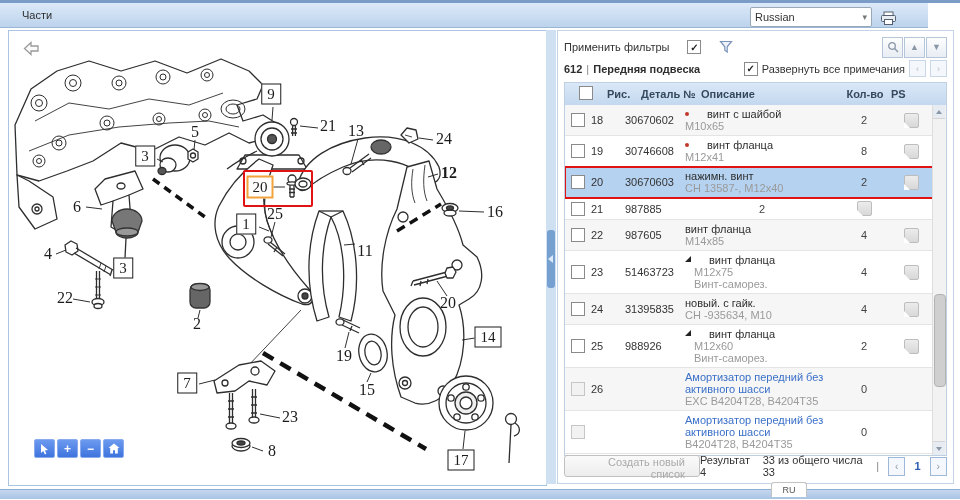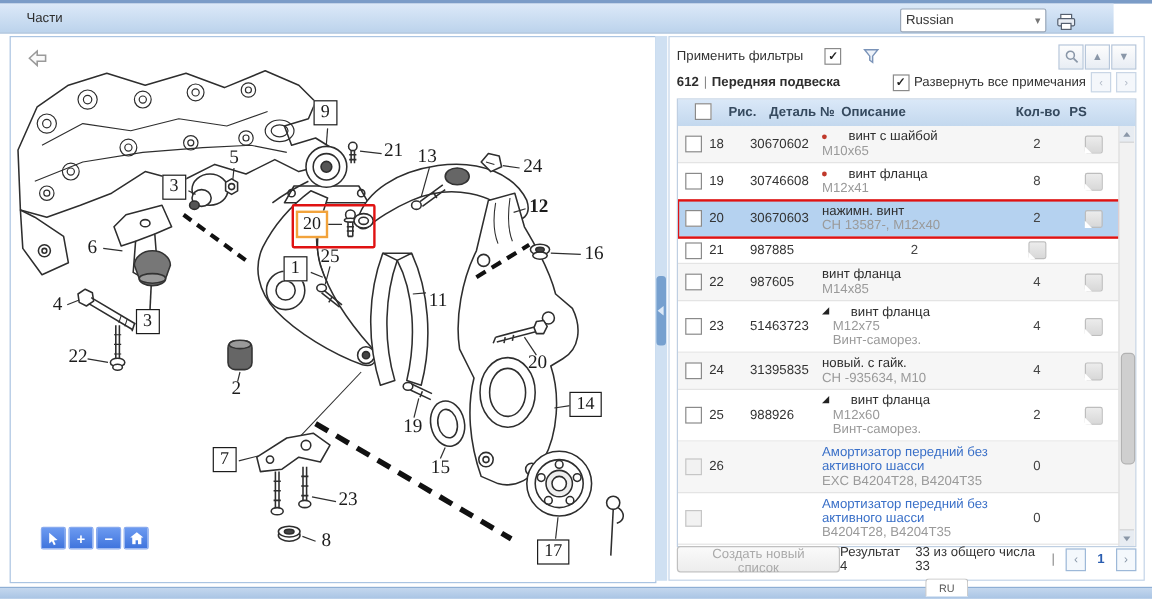--- a/index.html
+++ b/index.html
@@ -88,21 +88,21 @@
           align-items:center;justify-content:center;cursor:pointer;}
   .sb-up{top:0;border-bottom:1px solid #d4d4d4;}
   .sb-down{bottom:0;border-top:1px solid #d4d4d4;}
   .tri-up{width:0;height:0;border-left:3px solid transparent;border-right:3px solid transparent;border-bottom:4px solid #8a97a8;}
   .tri-down{width:0;height:0;border-left:3px solid transparent;border-right:3px solid transparent;border-top:4px solid #8a97a8;}
   .sb-thumb{position:absolute;left:1px;width:10px;top:54%;height:26%;background:#cfcfcf;
             border:1px solid #b2b2b2;border-radius:4px;cursor:pointer;}
   
   .rp-footer{position:absolute;left:6px;right:6px;bottom:5px;display:flex;justify-content:space-between;align-items:center;}
   .create-btn{height:22px;padding:0 14px;border:1px solid #c0c0c0;border-radius:3px;color:#aaa;
-              background:linear-gradient(#fafafa,#ededed);font-size:11px;cursor:default;}
+              background:linear-gradient(#fafafa,#ededed);font-size:11px;cursor:default;text-align:right;}
   .pg-wrap{display:flex;align-items:center;gap:9px;color:#333;}
   .pg-btn{width:17px;height:17px;border:1px solid #9db8d8;background:#f4f8fc;color:#8a97a8;
           display:flex;align-items:center;justify-content:center;font-size:10px;cursor:pointer;}
   .pg-cur{color:#2a5db0;font-weight:bold;}
   .pg-sep{color:#888;}
   
   .bottom-bar{position:absolute;left:0;top:489px;width:960px;height:9px;
               background:linear-gradient(#c4d7ee,#a9c4e4);border-top:1px solid #8fafd4;}
   .ru-tab{position:absolute;left:771px;top:482px;width:34px;height:14px;background:#fff;
           border:1px solid #c2c2c2;border-bottom:none;border-radius:3px 3px 0 0;z-index:2;

